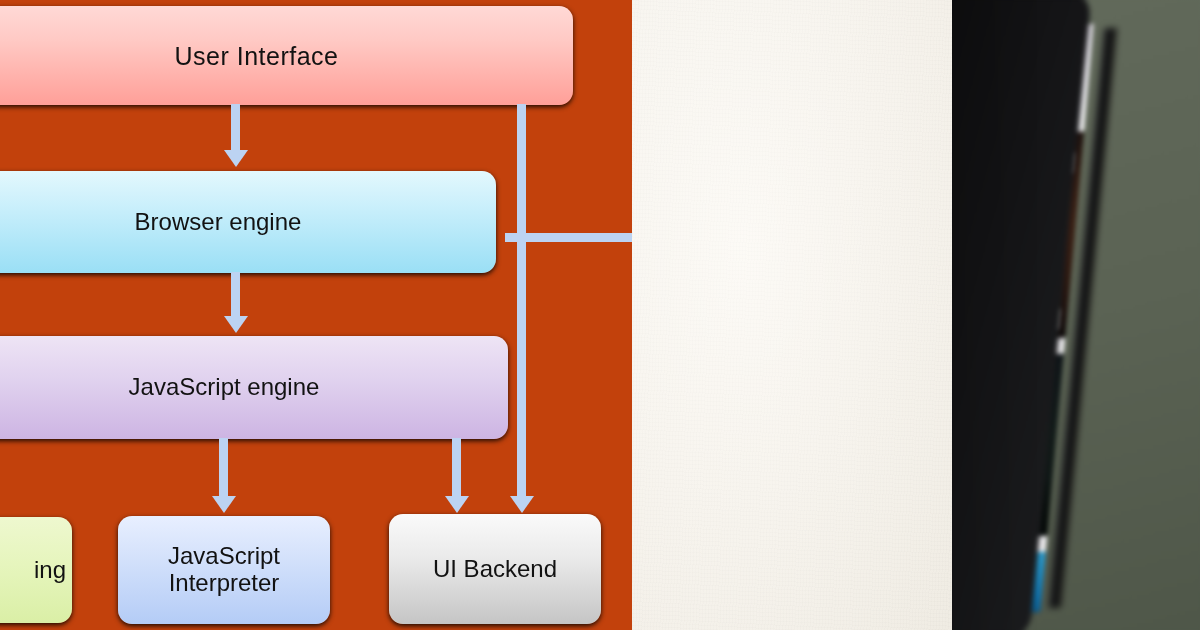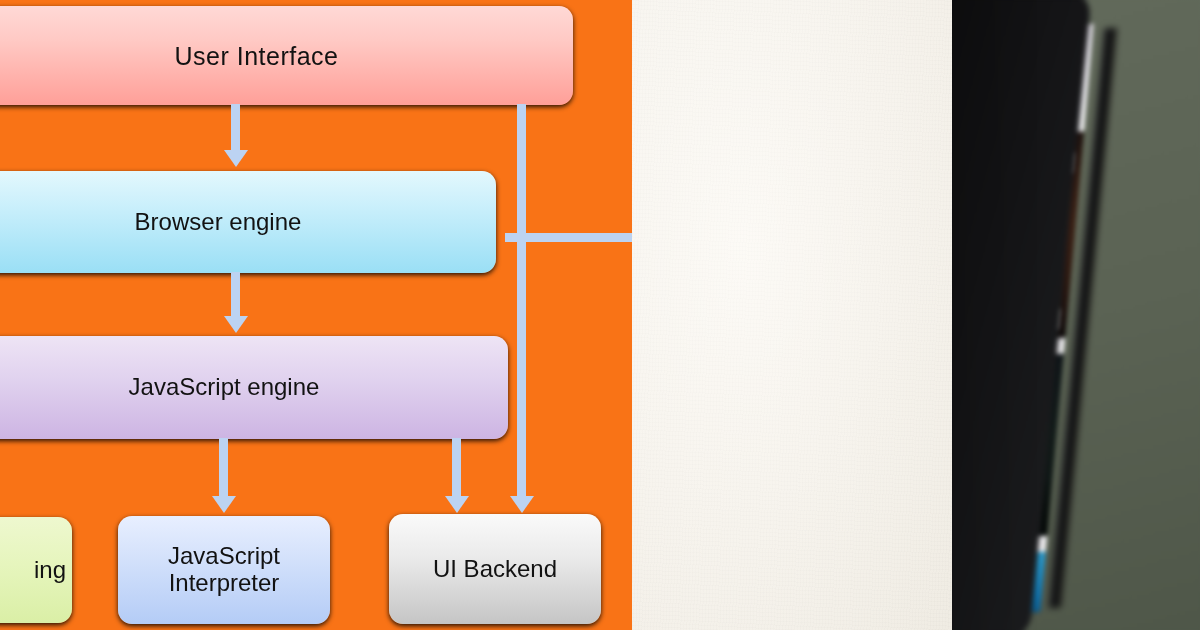--- a/index.html
+++ b/index.html
@@ -7,21 +7,21 @@
   body{
     width:1200px;height:630px;overflow:hidden;
     font-family:"Liberation Sans", sans-serif;
     background:#000;
   }
   .stage{position:relative;width:1200px;height:630px;}
 
   
   .panel-diagram{
     position:absolute;left:0;top:0;width:632px;height:630px;
-    background:#f97316;overflow:hidden;
+    background:#c2410c;overflow:hidden;
   }
   .node{
     position:absolute;
     border-radius:14px;
     display:flex;align-items:center;justify-content:center;
     text-align:center;
     color:#121212;
     box-shadow:0 2px 5px rgba(0,0,0,.85);
     line-height:1.12;
   }

